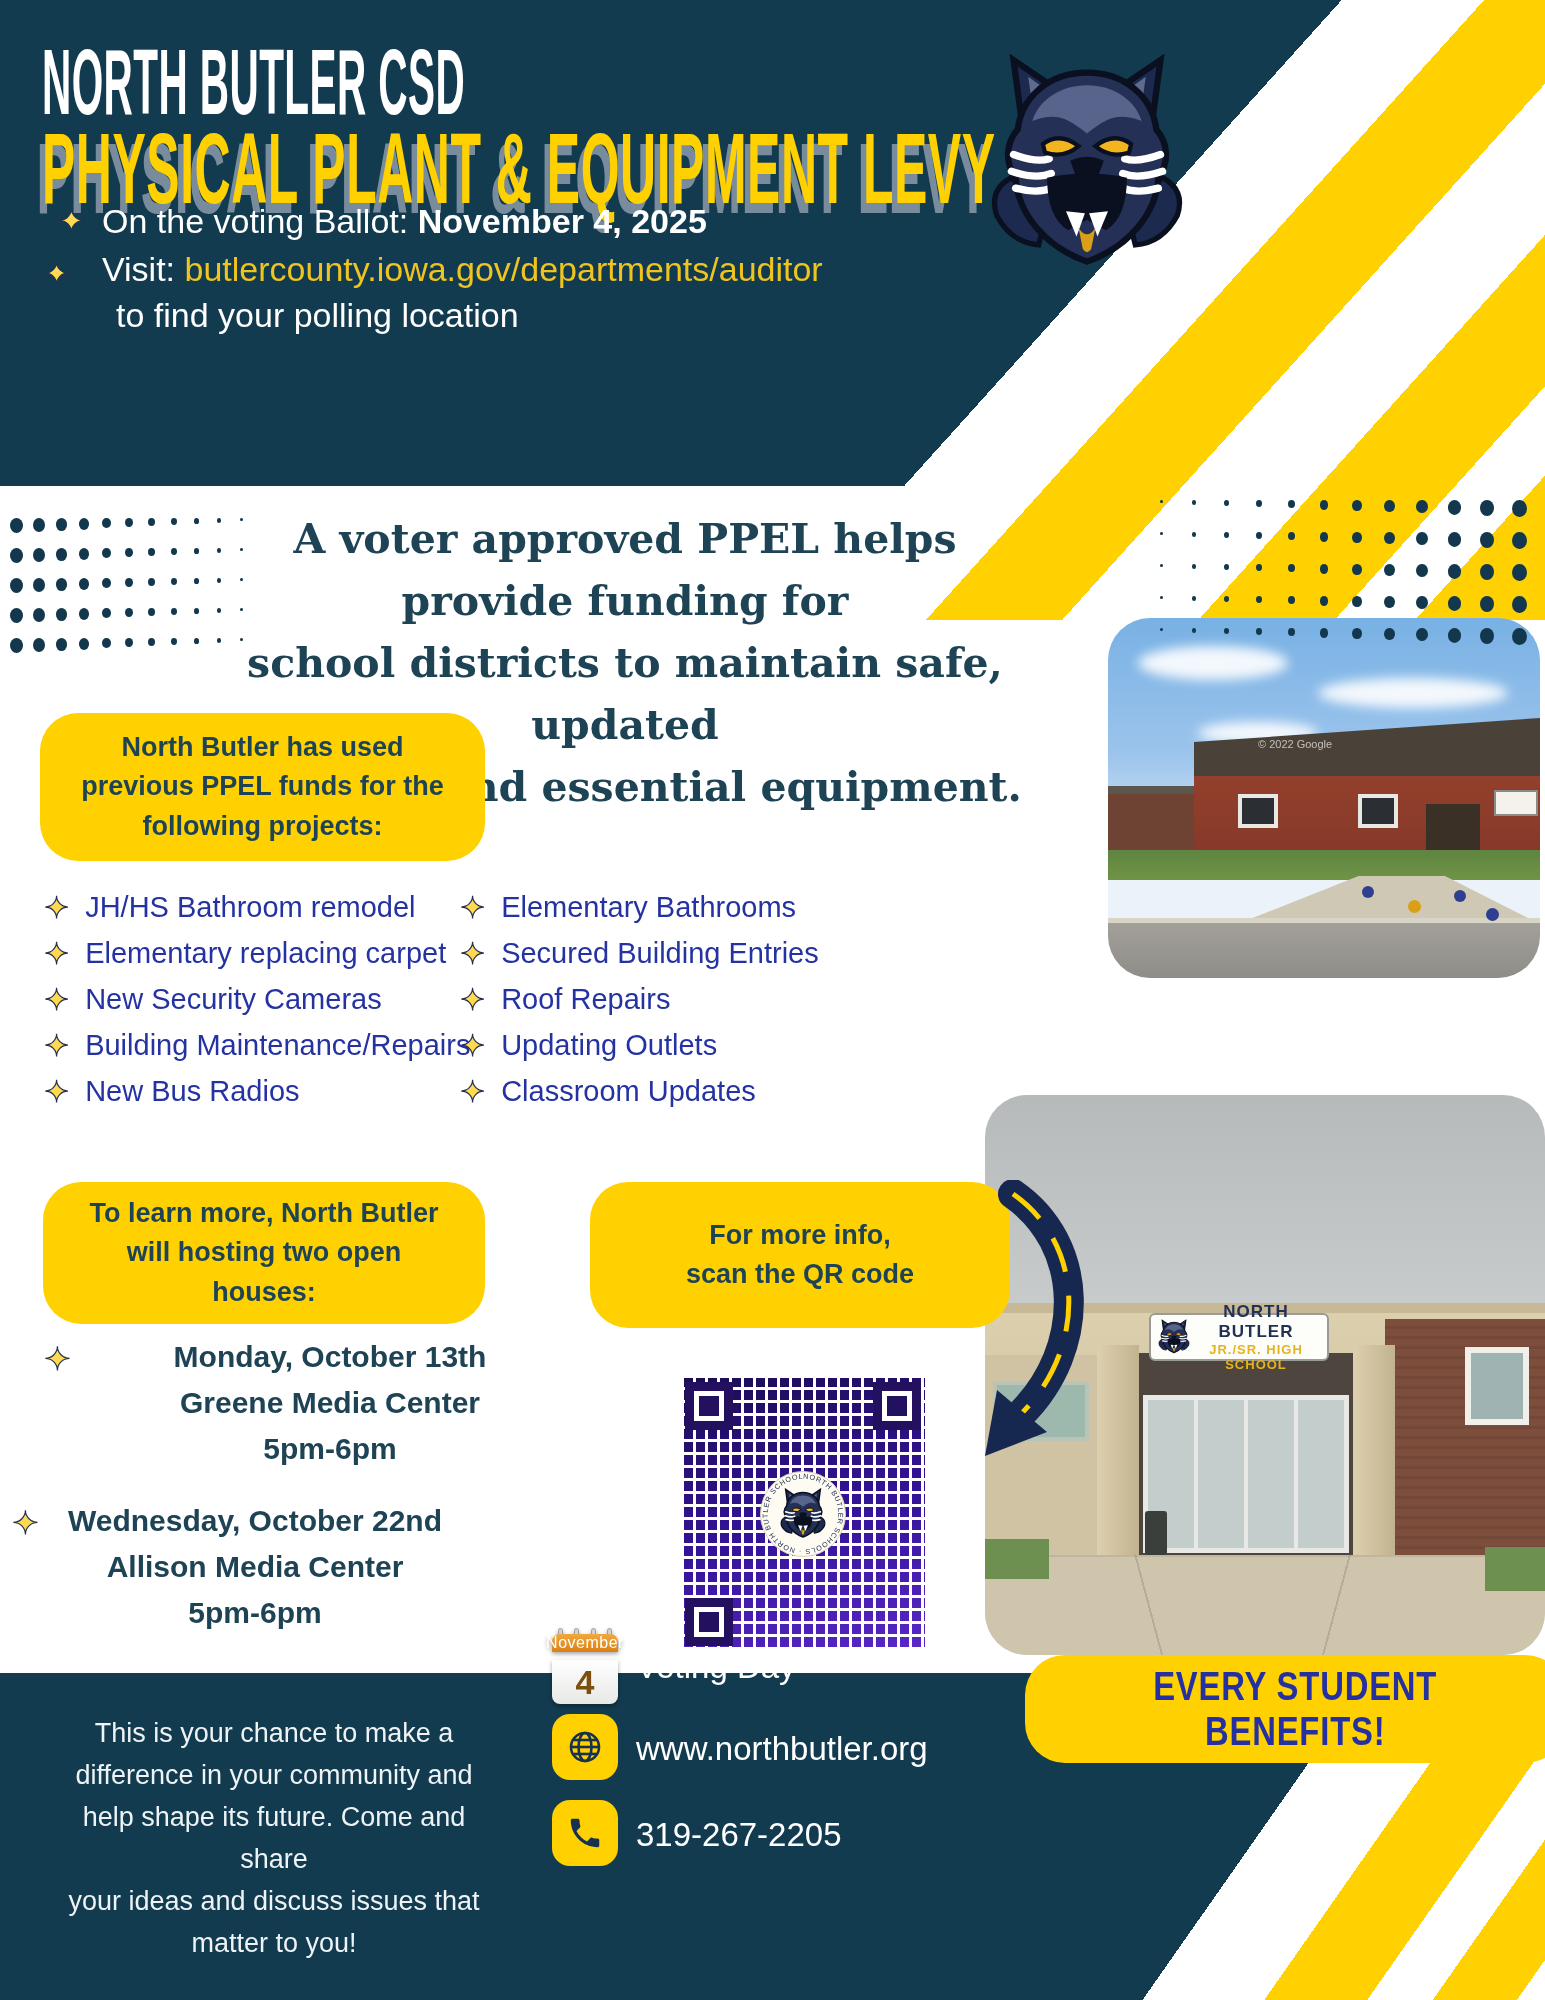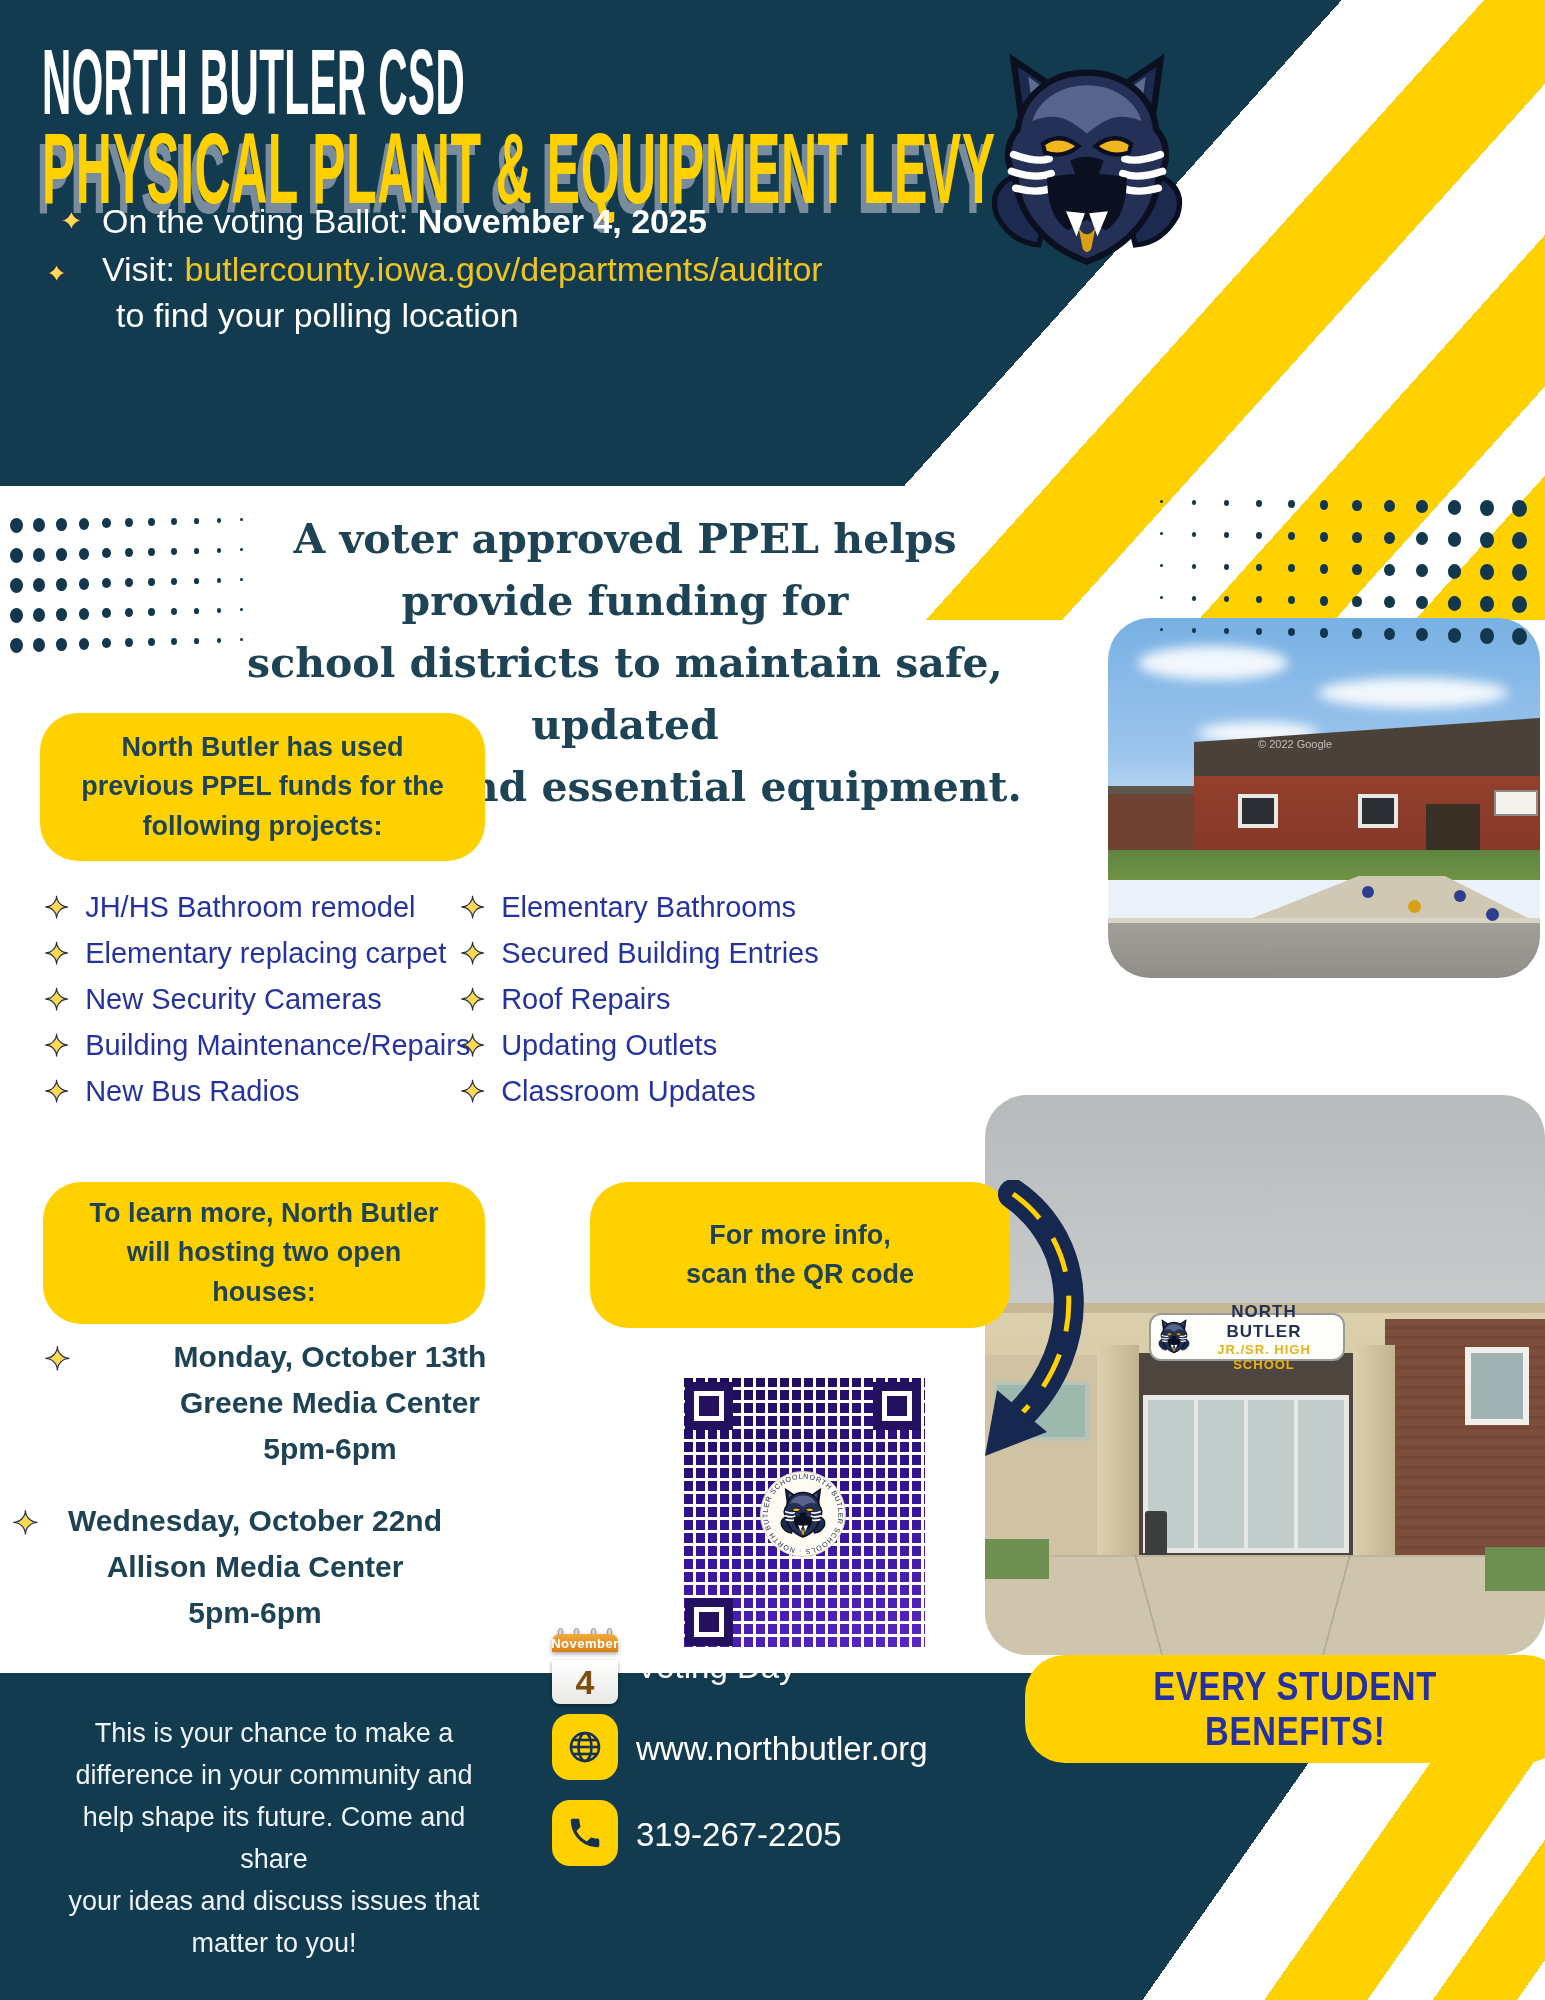--- a/index.html
+++ b/index.html
@@ -75,21 +75,21 @@
   .benefits{position:absolute;left:1025px;top:1655px;width:540px;height:108px;background:var(--yellow);border-radius:40px;z-index:6;
     display:flex;align-items:center;justify-content:center}
   .benefits span{display:inline-block;transform:scaleX(.82);font-weight:bold;font-size:40px;line-height:1.12;color:#2531A0;
     text-align:center;letter-spacing:1px;white-space:pre-line}
 
   
   .cal{position:absolute;left:552px;top:1634px;width:66px;height:70px;z-index:5;filter:drop-shadow(0 2px 2px rgba(0,0,0,.35))}
   .cal .rings{position:absolute;left:0;top:-6px;width:100%;display:flex;justify-content:space-around}
   .cal .rings i{width:5px;height:13px;border-radius:3px;background:#cfd3da;border:1px solid #9aa0ab}
   .cal .month{position:absolute;top:0;width:100%;height:18px;border-radius:8px 8px 0 0;
-    background:linear-gradient(#f2a93b,#d97f16);color:#fff;font-size:13px;font-weight:bold;
+    background:linear-gradient(#f2a93b,#d97f16);color:#fff;font-size:16px;font-weight:normal;
     display:flex;align-items:center;justify-content:center;letter-spacing:.5px}
   .cal .day{position:absolute;top:26px;width:100%;height:44px;border-radius:0 0 8px 8px;background:linear-gradient(#fff,#e8e8e6);
     color:#7c4f10;font-weight:bold;font-size:34px;display:flex;align-items:center;justify-content:center}
 </style>
 </head>
 <body>
 
 <div id="canvas">
 
   <svg width="0" height="0" style="position:absolute">
@@ -296,21 +296,21 @@
     <div style="left:120px;top:258px;width:284px;height:212px;background:#4e463e"></div>
     <div style="left:158px;top:300px;width:206px;height:158px;background:#c3cdcb;border:5px solid #e8e9e6;display:flex">
       <i style="position:static;flex:1;border-right:4px solid #e8e9e6"></i>
         <i style="position:static;flex:1;border-right:4px solid #e8e9e6"></i>
         <i style="position:static;flex:1;border-right:4px solid #e8e9e6"></i>
         <i style="position:static;flex:1"></i>
     </div>
     <div style="left:112px;top:250px;width:42px;height:226px;background:linear-gradient(90deg,#ddd0ae,#c2b390)"></div>
     <div style="left:368px;top:250px;width:42px;height:226px;background:linear-gradient(90deg,#ddd0ae,#c2b390)"></div>
     <div style="left:160px;top:416px;width:22px;height:44px;background:#3a3f3c;border-radius:3px"></div>
-    <div style="left:164px;top:218px;width:196px;height:48px;background:#fdfdfa;border:2px solid #9a9a96;border-radius:12px;display:flex;align-items:center;padding:2px 6px;gap:0">
+    <div style="left:164px;top:218px;width:180px;height:48px;background:#fdfdfa;border:2px solid #9a9a96;border-radius:6px;display:flex;align-items:center;padding:2px 6px;gap:0">
       <svg style="position:static" width="34" height="36" viewBox="0 0 200 210">
           <use href="#bobcat"></use>
         </svg>
       <div style="position:static;flex:1;text-align:center">
         <div style="position:static;font-weight:bold;font-size:17px;color:#223055;letter-spacing:1px">NORTH BUTLER</div>
         <div style="position:static;font-weight:bold;font-size:13px;color:#e8b31a;letter-spacing:1px">JR./SR. HIGH SCHOOL</div>
       </div>
     </div>
     <div style="left:0;top:460px;width:560px;height:100px;background:#cfc5ad;background-image:linear-gradient(75deg,transparent 0 30%,rgba(0,0,0,.12) 30% calc(30% + 2px),transparent calc(30% + 2px)),linear-gradient(105deg,transparent 0 62%,rgba(0,0,0,.12) 62% calc(62% + 2px),transparent calc(62% + 2px)),linear-gradient(rgba(0,0,0,.08) 0 2px,transparent 2px)"></div>
     <div style="left:0;top:444px;width:64px;height:40px;background:#6d8f4f"></div>

